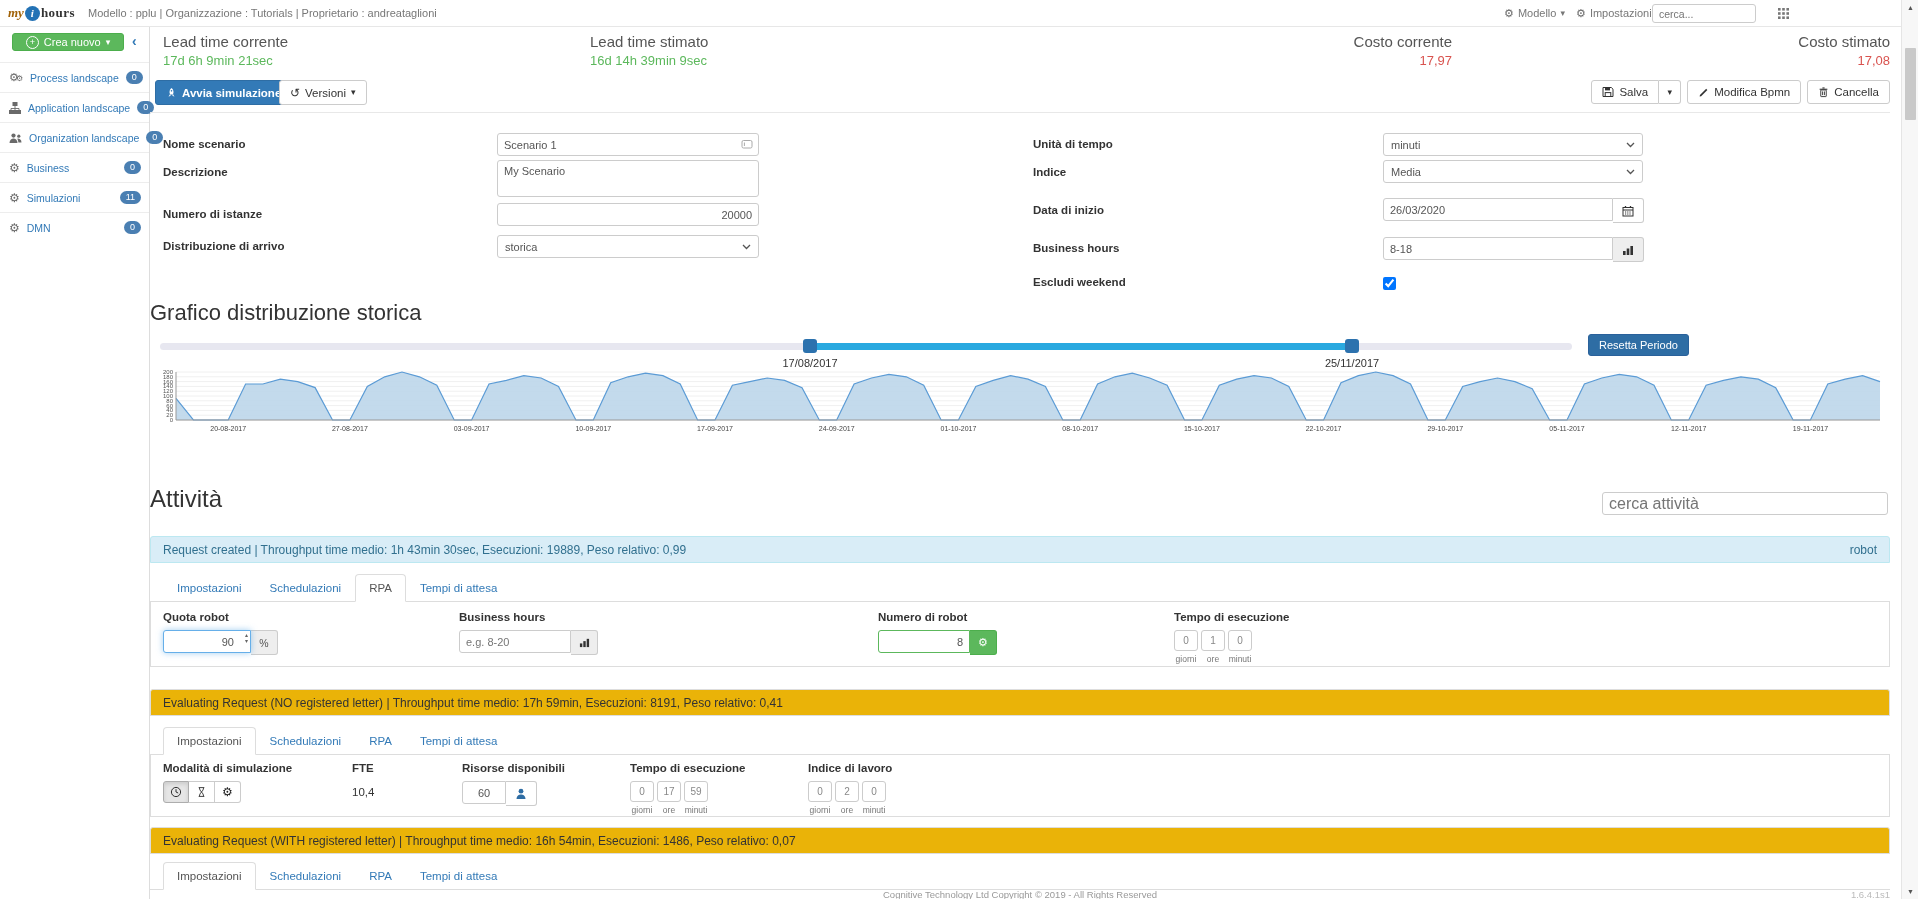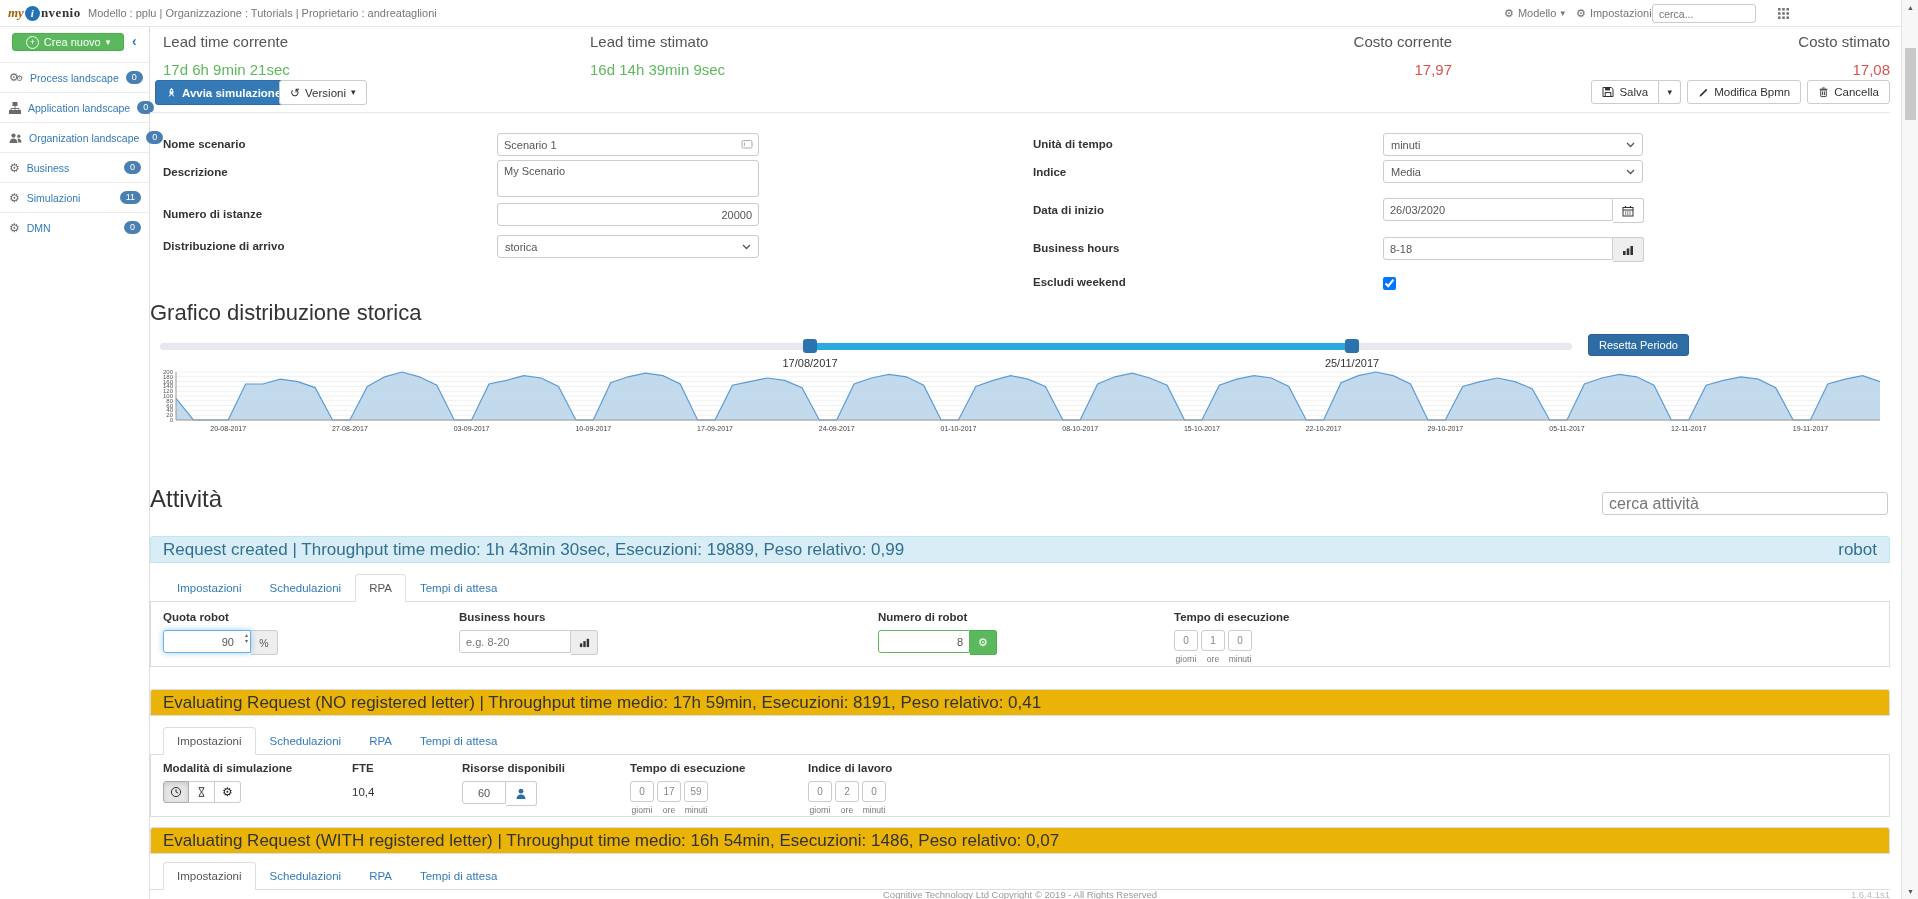--- a/index.html
+++ b/index.html
@@ -24,21 +24,21 @@
   .plus-circle{width:11px;height:11px;border:1px solid #fff;border-radius:50%;display:inline-flex;align-items:center;
                justify-content:center;font-size:9px;line-height:1;color:#fff}
   .sbitem{left:0;width:149px;height:30px;border-top:1px solid #ededed;display:flex;align-items:center;
           padding:0 8px 0 9px;gap:7px;cursor:pointer}
   .sbitem .lbl{color:#337ab7;font-size:10.5px;flex:1;white-space:nowrap}
   .badge{background:#4a7fb2;color:#fff;font-size:9px;line-height:1;padding:2px 6px;border-radius:9px}
   .gear-glyph{color:#6a6a6a;font-size:12px;line-height:1}
 
   
   .stat-label{font-size:15px;color:#555}
-  .stat-value{font-size:15px;margin-top:11px}
+  .stat-value{font-size:13px;margin-top:3px}
   .green{color:#5cb85c}.red{color:#d9534f}
 
   
   .btn{display:inline-flex;align-items:center;justify-content:center;gap:5px;border-radius:3px;font-size:11.5px;
        box-sizing:border-box;padding:0 10px;height:24px;border:1px solid #ccc;background:#fff;color:#333;cursor:pointer;white-space:nowrap}
   .btn-primary{background:#337ab7;border-color:#2e6da4;color:#fff;font-weight:700}
   .caret{font-size:9px;line-height:1}
 
   
   .flabel{font-size:11.5px;font-weight:700;color:#333;white-space:nowrap}
@@ -60,21 +60,21 @@
   .h-bigger{font-size:24px;color:#333}
 
   
   .slider-track{height:7px;background:#e7e7f0;border-radius:4px}
   .slider-sel{height:7px;background:#29a9e0}
   .slider-handle{width:14px;height:14px;background:#2c72ae;border-radius:3px;cursor:pointer}
   .slider-lab{font-size:11px;color:#333;text-align:center}
 
   
   .act-header{height:27px;display:flex;align-items:center;justify-content:space-between;padding:0 12px;
-              font-size:17px;border:1px solid;border-radius:3px 3px 0 0}
+              font-size:12px;border:1px solid;border-radius:3px 3px 0 0}
   .act-info{background:#d9edf7;border-color:#bce8f1;color:#31708f}
   .act-default{background:#eab308;border-color:#ddd;color:#333}
   .tabrow{display:flex;align-items:flex-end;padding-left:13px;border-bottom:1px solid #ddd}
   .tab{padding:7px 13px;font-size:11.5px;color:#337ab7;border:1px solid transparent;border-radius:4px 4px 0 0;
        margin-bottom:-1px;cursor:pointer;background:transparent}
   .tab.active{background:#fff;border-color:#ddd #ddd #fff;color:#555}
   .panel{border:1px solid #ddd;border-top:none;background:#fff}
   .mode-btn{width:26px;height:22px;border:1px solid #ccc;background:#fff;display:inline-flex;align-items:center;
             justify-content:center;cursor:pointer}
   .mode-btn.active{background:#e6e6e6;border-color:#adadad;box-shadow:inset 0 2px 4px rgba(0,0,0,.12)}
@@ -91,21 +91,21 @@
   .sb-arrow{width:17px;height:15px;display:flex;align-items:center;justify-content:center;font-size:7px;color:#555}
   .sb-thumb{left:3px;width:11px;background:#c9c9c9;border-radius:1px}
 </style>
 </head>
 <body>
 
 <div id="navbar" class="abs">
   <div class="abs" style="left:8px;top:5px;display:flex;align-items:center">
     <span class="logo-my">my</span>
       <span class="logo-i">i</span>
-      <span class="logo-rest">nvenio</span>
+      <span class="logo-rest">hours</span>
   </div>
   <div class="abs ctx" style="left:88px;top:7px">Modello : pplu | Organizzazione : Tutorials | Proprietario : andreataglioni</div>
 
   <div class="abs nav-item" style="left:1504px;top:7px">
     <span class="ic gear-glyph" style="font-size:11px">⚙</span>
     <span>Modello</span>
     <span class="caret">▾</span>
   </div>
   <div class="abs nav-item" style="left:1576px;top:7px">
     <span class="ic gear-glyph" style="font-size:11px">⚙</span>

